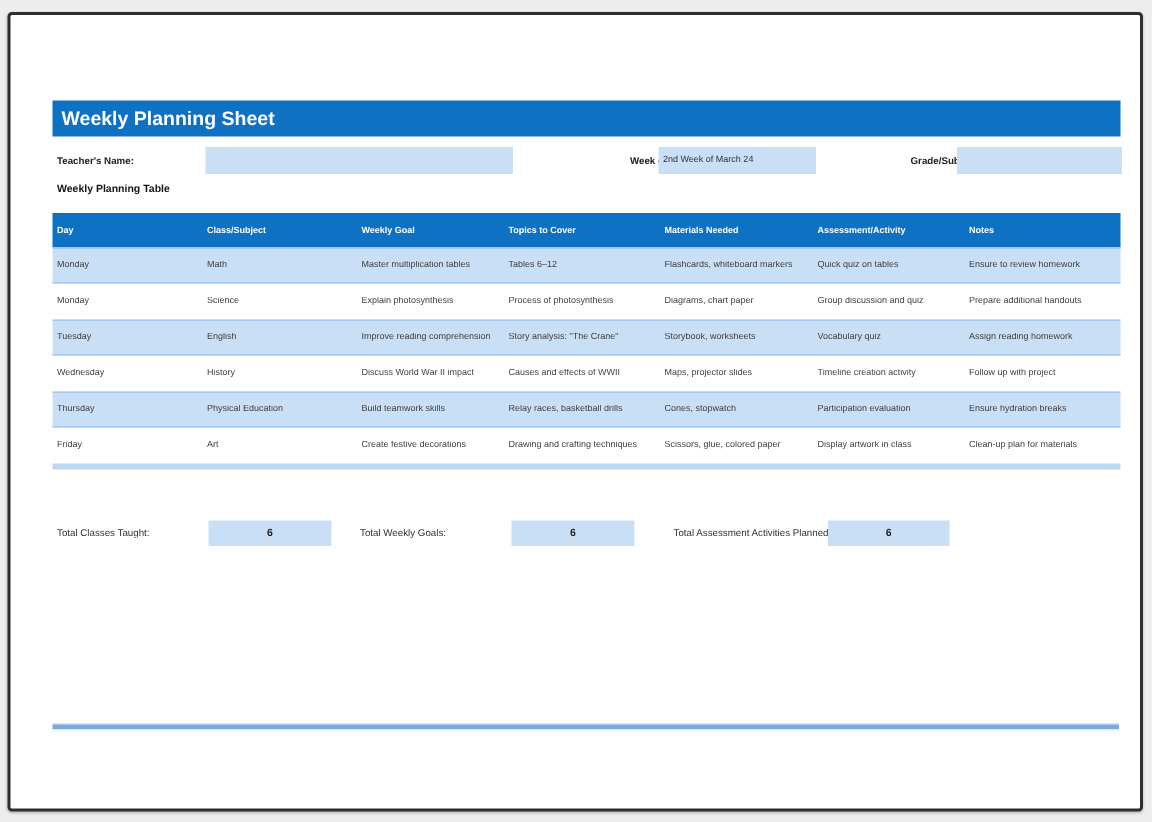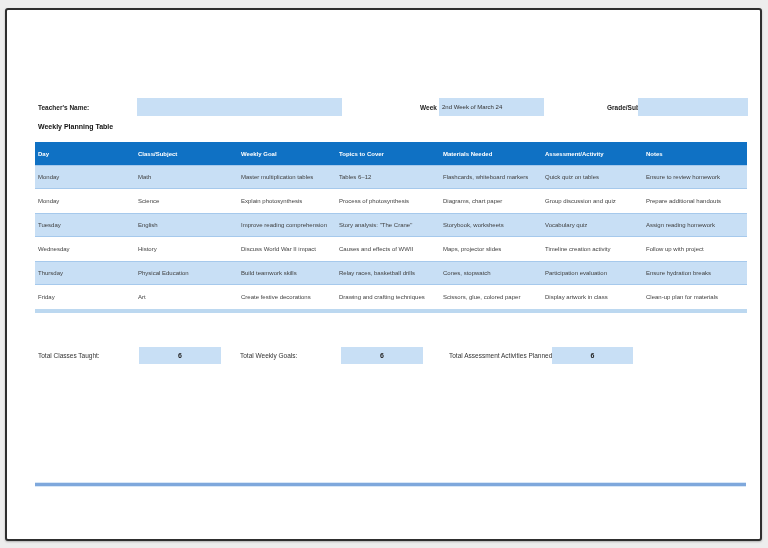--- a/index.html
+++ b/index.html
@@ -78,20 +78,23 @@
     position:absolute;left:28px;top:473px;width:711px;height:3px;
     background:var(--divider);
     box-shadow:0 -1px 0 #D8E7F7, 0 1px 0 #D8E7F7;
   }
 </style>
 </head>
 <body>
 
 <div class="page">
 
+  <div class="title-bar">
+    <span>Weekly Planning Sheet</span>
+  </div>
 
   <div class="field-label" id="teacher-label">Teacher's Name:</div>
   <div class="field-box" id="teacher-box"></div>
 
   <div class="field-label" id="week-label">Week of:</div>
   <div class="field-box" id="week-box">2nd Week of March 24</div>
 
   <div class="field-label" id="grade-label">Grade/Subject:</div>
   <div class="field-box" id="grade-box"></div>
 

